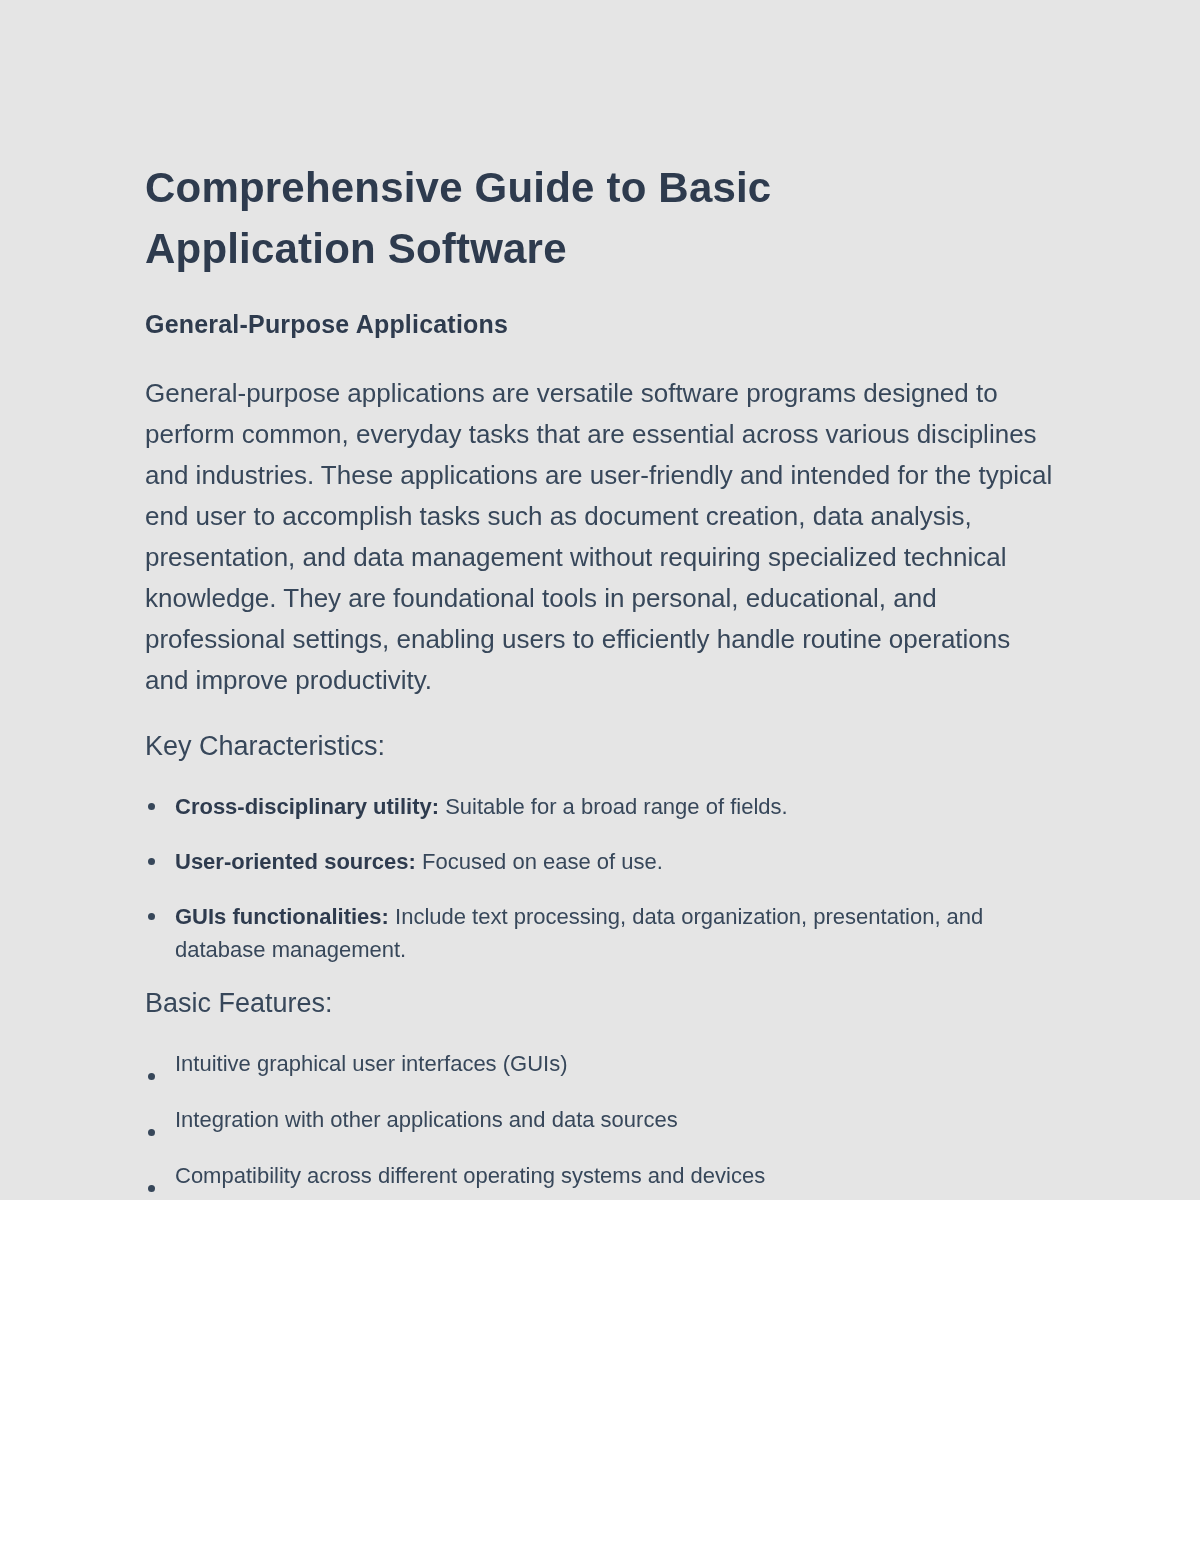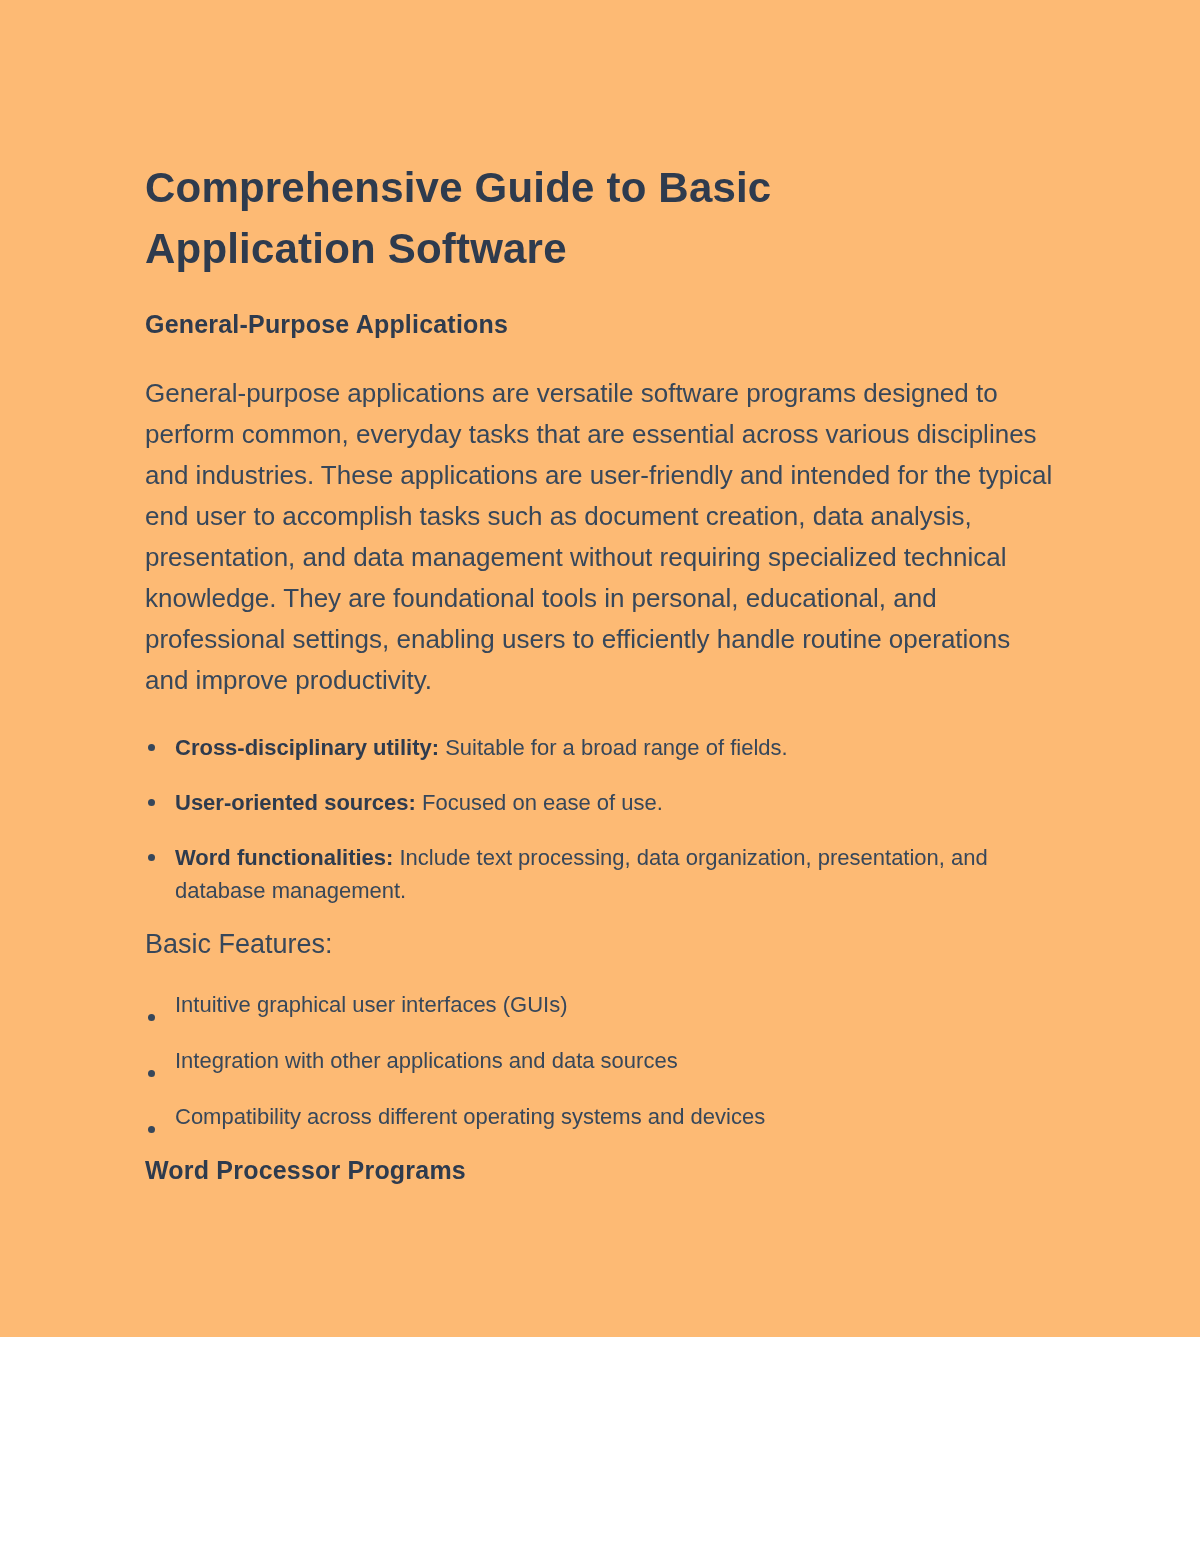--- a/index.html
+++ b/index.html
@@ -3,22 +3,22 @@
 <meta charset="utf-8">
 <style>
   html, body {
     margin: 0;
     padding: 0;
     background: #ffffff;
   }
   .page {
     position: relative;
     width: 1200px;
-    height: 1337px;
-    background: #fdba74;
+    height: 1200px;
+    background: #e5e5e5;
     box-sizing: border-box;
     padding: 158px 145px 0 145px;
     font-family: "Liberation Sans", sans-serif;
     color: #334155;
     overflow: hidden;
   }
   .doc-title {
     font-size: 42px;
     font-weight: bold;
     line-height: 1.45;
@@ -86,33 +86,34 @@
 <body>
 
 <div class="page">
 
   <h1 class="doc-title">Comprehensive Guide to Basic Application Software</h1>
 
   <h2 class="h2">General-Purpose Applications</h2>
 
   <p class="body-text">General-purpose applications are versatile software programs designed to perform common, everyday tasks that are essential across various disciplines and industries. These applications are user-friendly and intended for the typical end user to accomplish tasks such as document creation, data analysis, presentation, and data management without requiring specialized technical knowledge. They are foundational tools in personal, educational, and professional settings, enabling users to efficiently handle routine operations and improve productivity.</p>
 
+  <h3 class="h3">Key Characteristics:</h3>
 
   <ul class="bullets">
     <li>
       <span class="dot"></span>
       <span class="bullet-text"><span class="b">Cross-disciplinary utility:</span><span> Suitable for a broad range of fields.</span></span>
     </li>
     <li>
       <span class="dot"></span>
       <span class="bullet-text"><span class="b">User-oriented sources:</span><span> Focused on ease of use.</span></span>
     </li>
     <li>
       <span class="dot"></span>
-      <span class="bullet-text"><span class="b">Word functionalities:</span><span> Include text processing, data organization, presentation, and database management.</span></span>
+      <span class="bullet-text"><span class="b">GUIs functionalities:</span><span> Include text processing, data organization, presentation, and database management.</span></span>
     </li>
   </ul>
 
   <h3 class="h3">Basic Features:</h3>
 
   <ul class="bullets spread">
     <li>
       <span class="dot"></span>
       <span class="bullet-text">Intuitive graphical user interfaces (GUIs)</span>
     </li>

